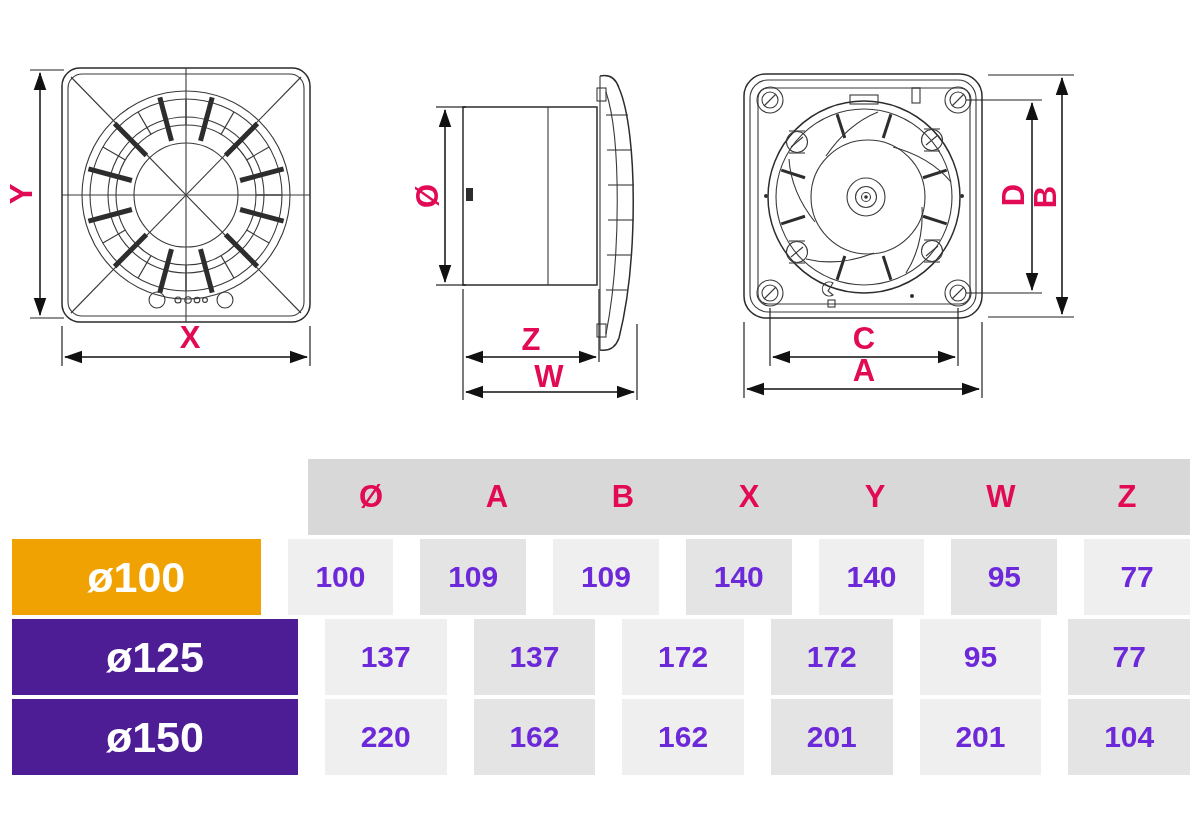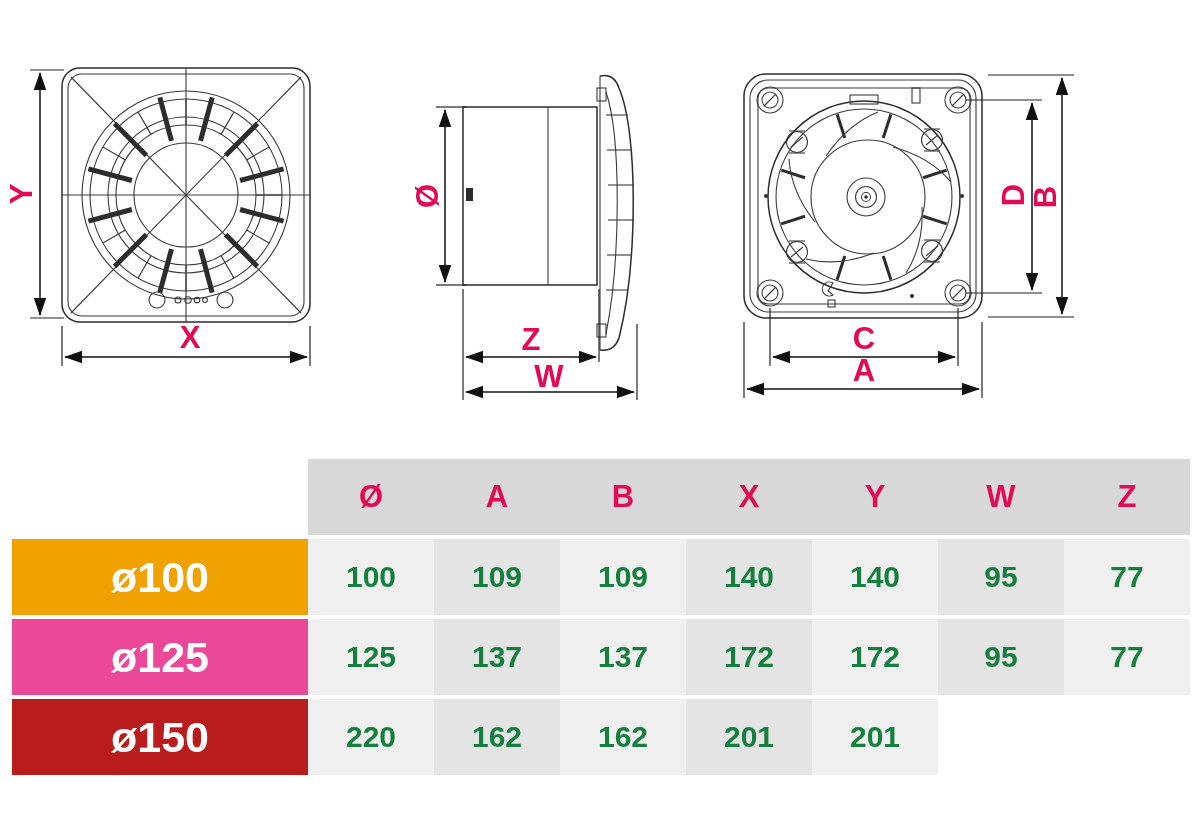--- a/index.html
+++ b/index.html
@@ -17,21 +17,21 @@
   .dim.rot{transform:translate(-50%,-50%) rotate(-90deg);}
   
   .spec-table{position:absolute;left:12px;top:459px;width:1178px;}
   .t-row{display:flex;height:76px;margin-bottom:4px;}
   .t-head{margin-left:296px;width:882px;}
   .t-head .h-cell{flex:1;display:flex;align-items:center;justify-content:center;
        font-weight:bold;font-size:31px;color:var(--accent,#e30a55);}
   .label-cell{width:296px;display:flex;align-items:center;justify-content:center;
        color:#fff;font-weight:bold;font-size:43px;}
   .v-cell{width:126px;display:flex;align-items:center;justify-content:center;
-       font-weight:bold;font-size:30px;color:#15803d;}
+       font-weight:bold;font-size:30px;color:#6d28d9;margin-left:27px;}
   .v-cell:nth-child(odd){background:#e4e4e4;}
   .v-cell:nth-child(even){background:#efefef;}
   .head-bg{background:#d8d8d8;}
 </style>
 </head>
 <body>
 
 <div class="page">
 
   <svg width="1200" height="445" viewBox="0 0 1200 445">
@@ -240,33 +240,33 @@
       <div class="v-cell">100</div>
       <div class="v-cell">109</div>
       <div class="v-cell">109</div>
       <div class="v-cell">140</div>
       <div class="v-cell">140</div>
       <div class="v-cell">95</div>
       <div class="v-cell">77</div>
     </div>
 
     <div class="t-row">
-      <div class="label-cell" style="background: #ec4899;">ø125</div>
-      <div class="v-cell">125</div>
+      <div class="label-cell" style="background: #4c1d95;">ø125</div>
       <div class="v-cell">137</div>
       <div class="v-cell">137</div>
       <div class="v-cell">172</div>
       <div class="v-cell">172</div>
       <div class="v-cell">95</div>
       <div class="v-cell">77</div>
     </div>
 
     <div class="t-row">
-      <div class="label-cell" style="background: #b91c1c;">ø150</div>
+      <div class="label-cell" style="background: #4c1d95;">ø150</div>
       <div class="v-cell">220</div>
       <div class="v-cell">162</div>
       <div class="v-cell">162</div>
       <div class="v-cell">201</div>
       <div class="v-cell">201</div>
+      <div class="v-cell">104</div>
     </div>
 
   </div>
 </div>
 
 </body></html>

